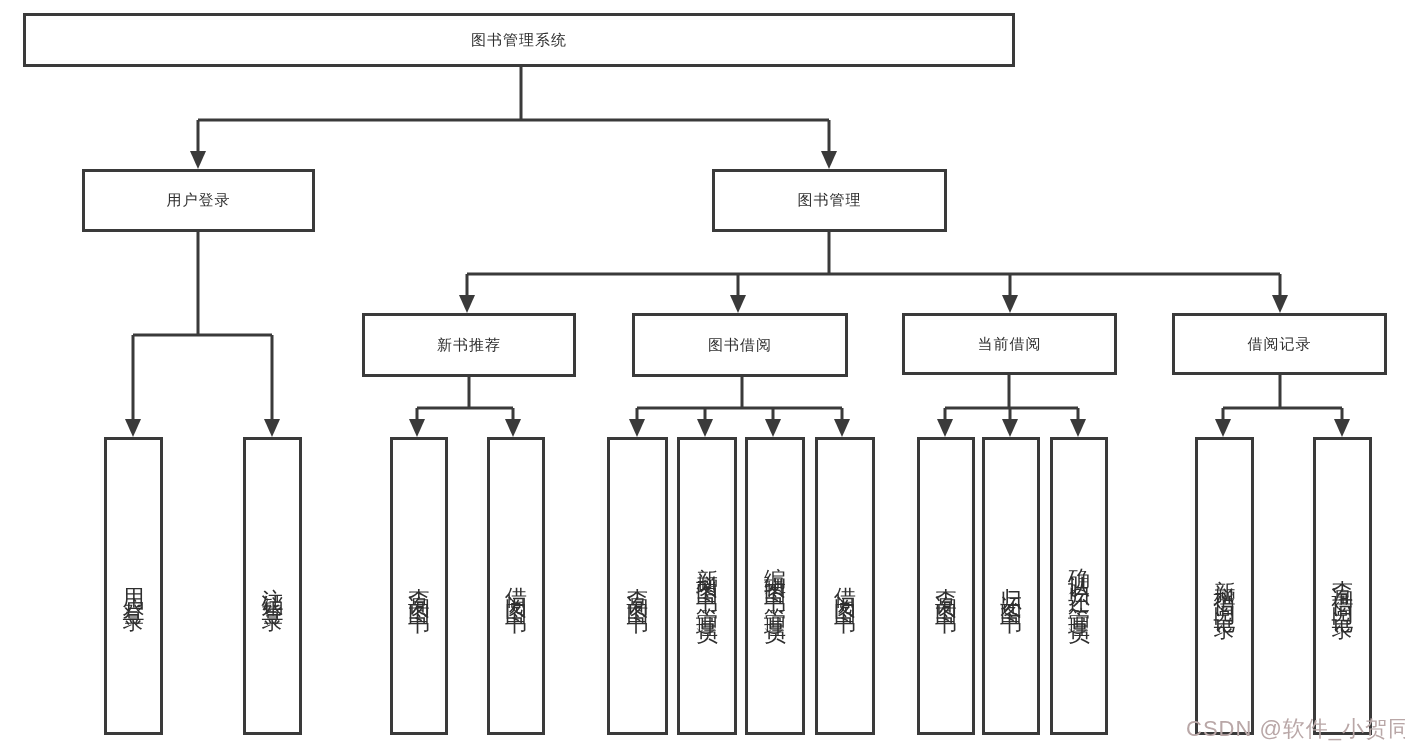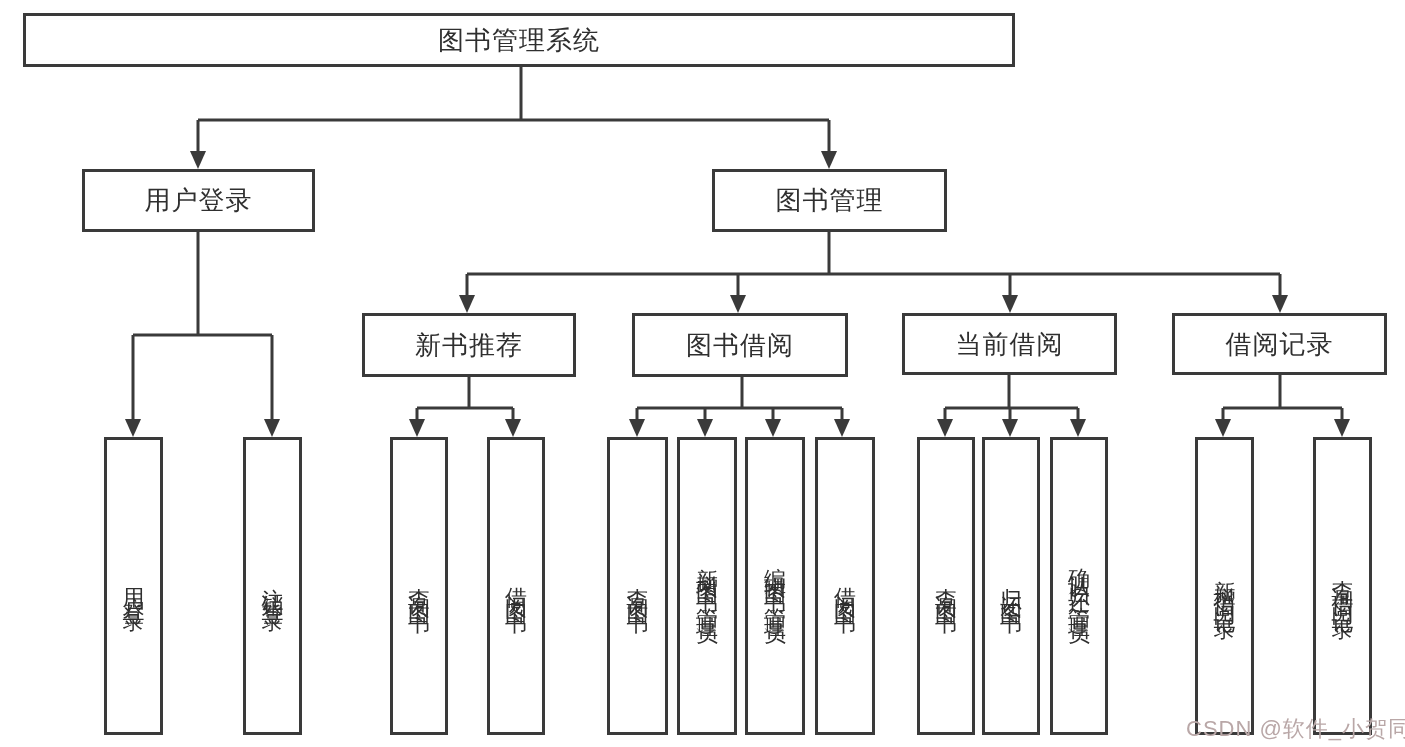--- a/index.html
+++ b/index.html
@@ -18,21 +18,21 @@
     width: 1405px; height: 747px;
   }
   .box {
     position: absolute;
     box-sizing: border-box;
     border: 3px solid #3a3a3a;
     background: #ffffff;
     display: flex;
     align-items: center;
     justify-content: center;
-    font-size: 26px;
+    font-size: 15px;
     letter-spacing: 1px;
     color: #2f2f2f;
   }
   .vbox {
     writing-mode: vertical-rl;
     text-orientation: mixed;
     font-size: 22px;
     letter-spacing: 8px;
     line-height: 1;
   }

